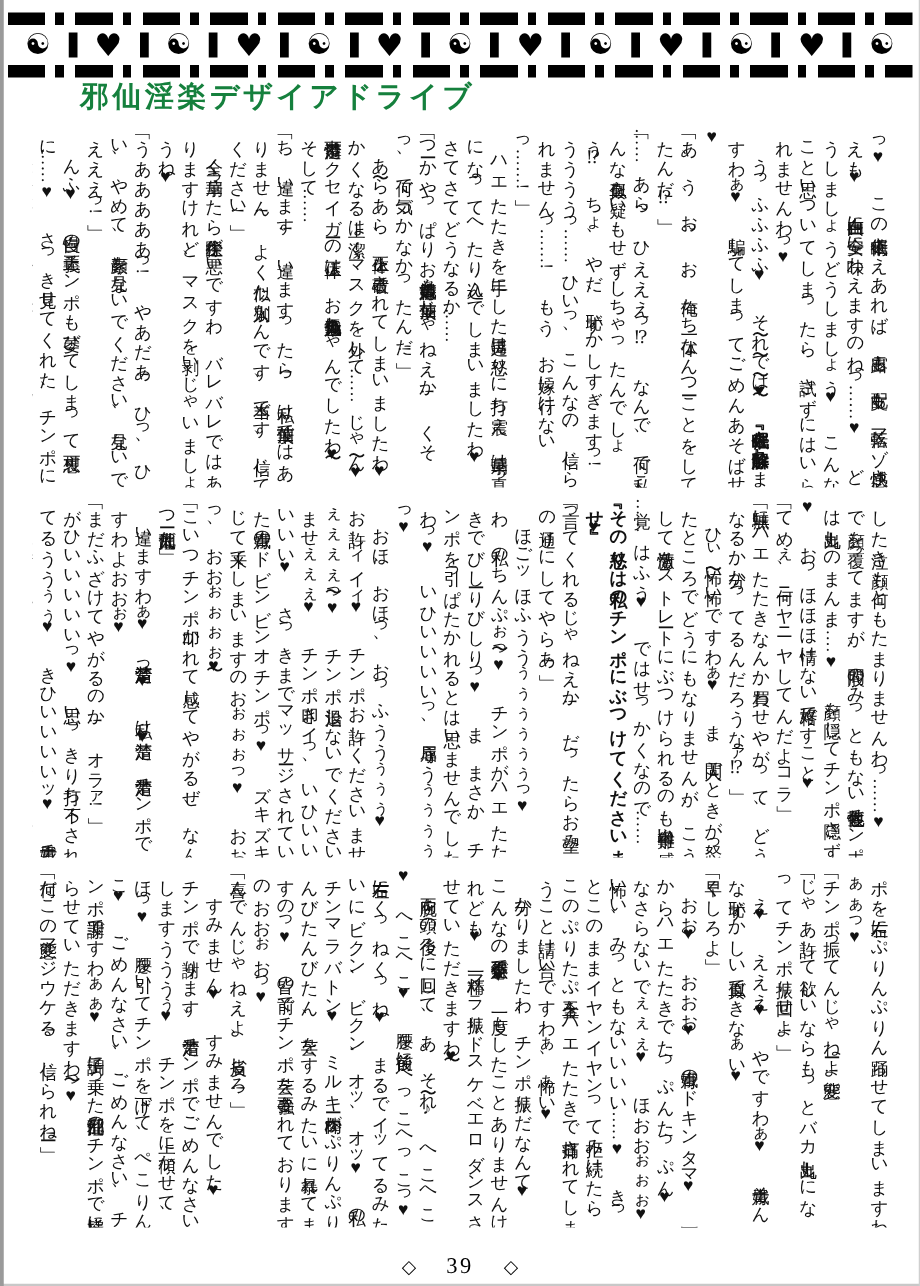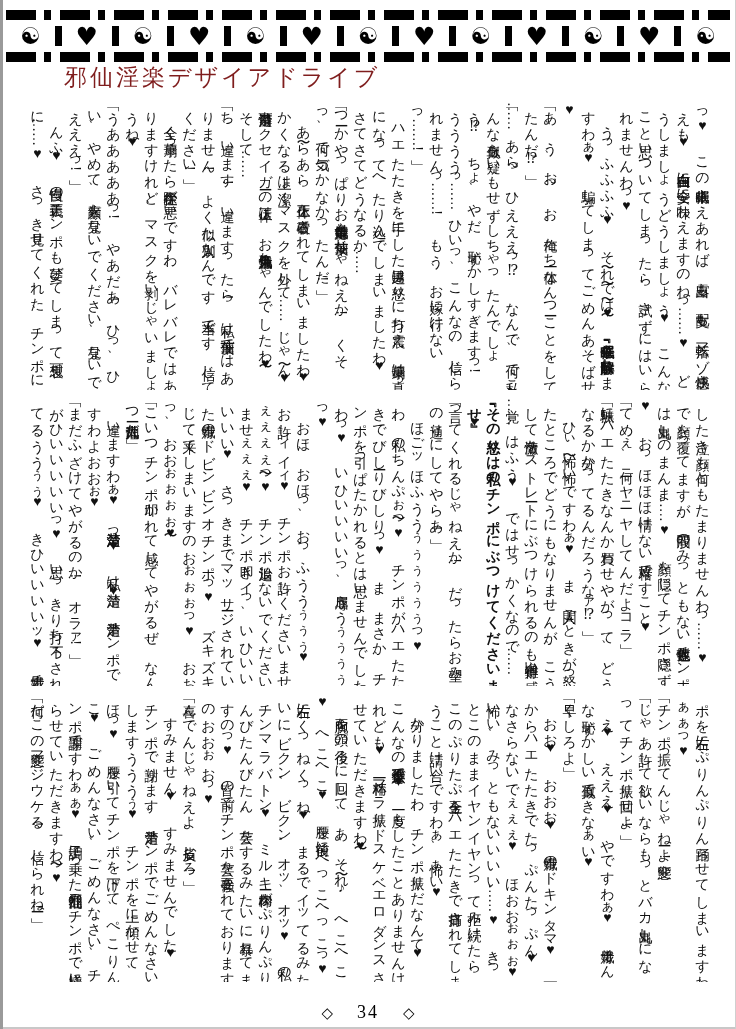--- a/index.html
+++ b/index.html
@@ -19,21 +19,21 @@
     display:flex;align-items:center;justify-content:space-between;
     height:26px;padding:3px 14px;
   }
   .sym{font-family:"DejaVu Sans",sans-serif;font-size:23px;line-height:1;color:#000;}
   .sym.heart{font-size:25px;}
   .vbar{width:7px;height:20px;background:#000;}
   
   .title{
     position:absolute;top:62px;left:64px;
     font-family:"Liberation Sans","DejaVu Sans",sans-serif;
-    font-weight:normal;font-size:23px;letter-spacing:3px;color:#7f1d1d;
+    font-weight:bold;font-size:23px;letter-spacing:3px;color:#15803d;
   }
   
   .blocks{position:absolute;top:102px;left:26px;width:686px;}
   .tblock{
     writing-mode:vertical-rl;
     height:288px;width:686px;overflow:hidden;
     font-size:14px;line-height:19px;
     margin-bottom:8px;
     text-align:left;
   }
@@ -122,15 +122,15 @@
       <p class="para indent"><span>分かりましたわ、チンポ振りだなんて♥　こんなの全然不得意で♥　一度もしたことありませんけれども♥　精一杯マラ振りドスケベエロダンスさせていただきますわ〜♥</span></p>
       <p class="para indent"><span>両腕を頭の後ろに回して、あ、そ〜れ♪　へこへこ♥　へこへこ♥　腰を前後にへっこへっこっ♥　左右にくっねくっね♥　まるでイッてるみたいにビクン、ビクン、オッ、オッ♥　私のチンマラバトン♥　ミルキー肉棒がぷりんぷりんびたんびたん、芸をするみたいに暴れてますのっ♥　皆の前でチンポ芸を強要されておりますのおおぉおっ♥</span></p>
       <p class="para"><span>「喜んでんじゃねえよ、反省しろ!」</span></p>
       <p class="para indent"><span>すみません♥　すみませんでした♥　チンポで謝ります、清楚チンポでごめんなさい致しますうううぅ♥　チンポを上に傾かせて、ほっ♥　腰を引いてチンポを下げて、ぺこりんこ♥　ごめんなさい、ごめんなさい、チンポ謝罪ですわぁぁ♥　調子に乗った淫乱邪仙のチンポで皆様に謝らせていただきますわ〜っ♥</span></p>
       <p class="para"><span>「何だこの変態マジウケる!　信じられねー!」</span></p>
     </div>
 </div>
 
 <div class="footer">
   <span class="diamond">◇</span>
-  <span class="pnum">34</span>
+  <span class="pnum">39</span>
   <span class="diamond">◇</span>
 </div>
 
 </body></html>

